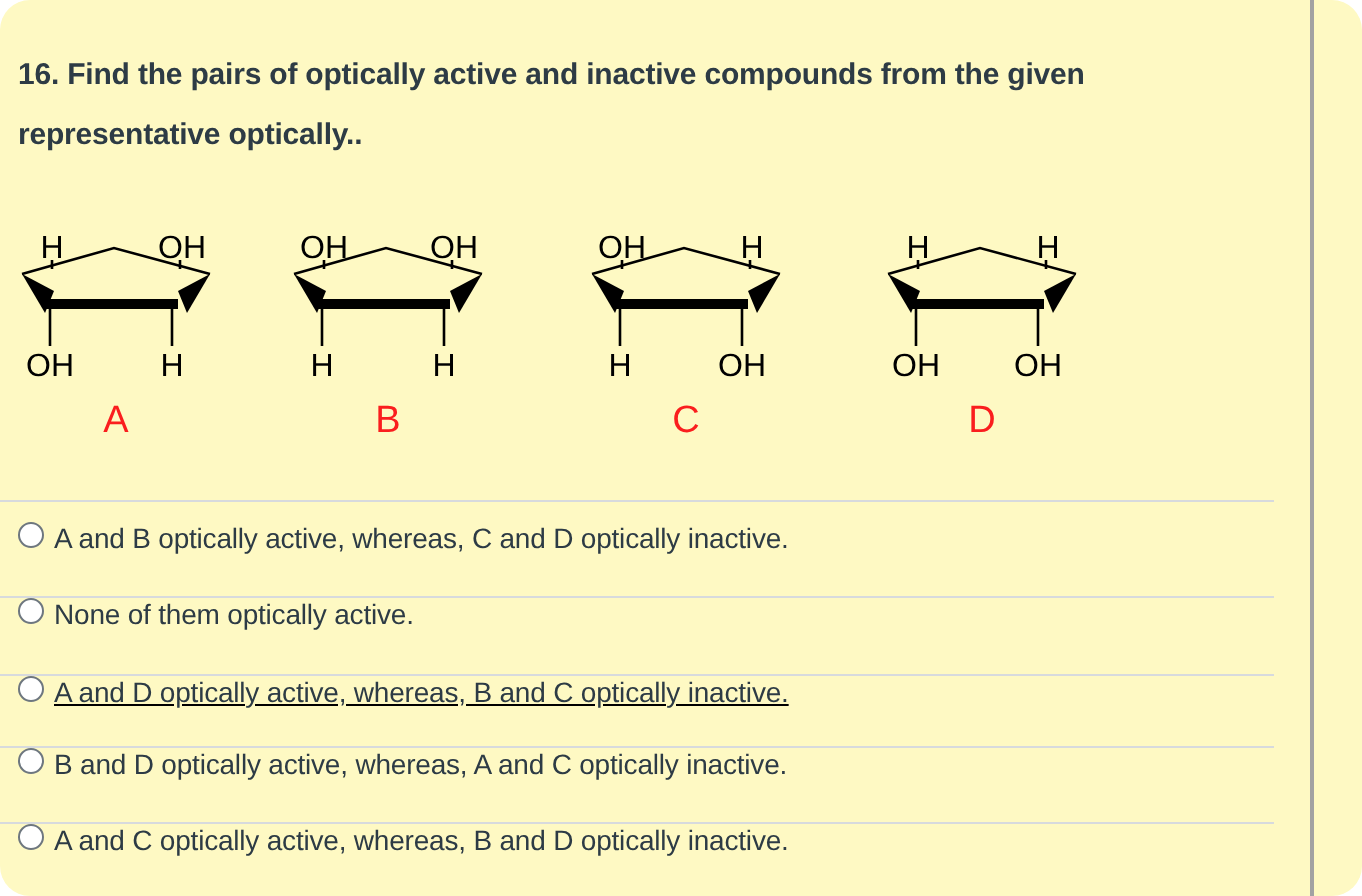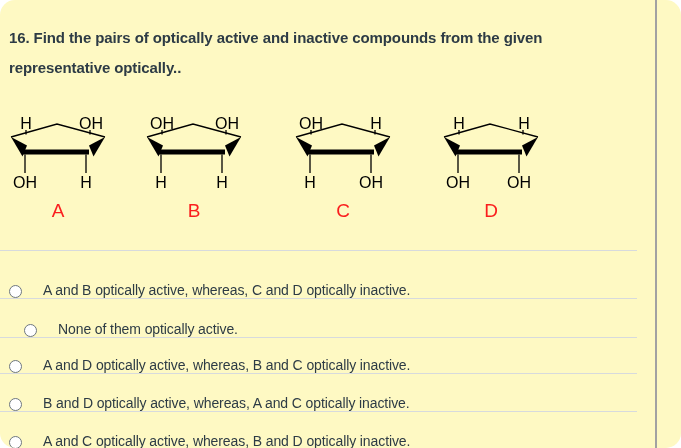--- a/index.html
+++ b/index.html
@@ -22,24 +22,24 @@
   .mol-cell.c{margin-left:49px;}
   .mol-cell.d{margin-left:48px;}
   .mol{display:block; width:100px; height:84px; overflow:visible;}
   .mol text{font-family:"Liberation Sans","DejaVu Sans",sans-serif; font-size:16px; fill:var(--molecule);}
   .mol .thin{stroke:var(--molecule); stroke-width:1.3; fill:none;}
   .mol .bar{stroke:var(--molecule); stroke-width:5; fill:none;}
   .mol .wedge{fill:var(--molecule); stroke:none;}
   .mol-letter{margin-top:6px; text-align:center; font-size:19px; color:var(--letter_red);}
 
   .options{position:absolute; left:0; top:250px; width:637px; border-top:1px solid var(--divider);}
-  .option-row{display:flex; align-items:flex-end; height:38px; border-bottom:1px solid var(--divider); cursor:pointer;gap:16px;}
+  .option-row{display:flex; align-items:flex-start; height:38px; border-bottom:1px solid var(--divider); cursor:pointer;}
   .option-row:nth-child(1){height:48px; padding-top:10px;}
-  .option-row:nth-child(2){height:39px;padding-left:15px;}
-  .option-row:nth-child(3){height:36px;}
+  .option-row:nth-child(2){height:39px;}
+  .option-row:nth-child(3){height:36px;text-decoration:underline;}
   .option-row:nth-child(4){height:38px;}
   .option-row:nth-child(5){height:37px; border-bottom:none;}
   .radio{flex:none; width:13px; height:13px; margin-left:9px; background:#fff;
          border:1.5px solid #6e777f; border-radius:50%;}
   .opt-label{margin-left:5px; font-size:14px; color:var(--option_text); letter-spacing:-0.1px;}
 </style>
 </head>
 <body>
 
 <div class="page">

